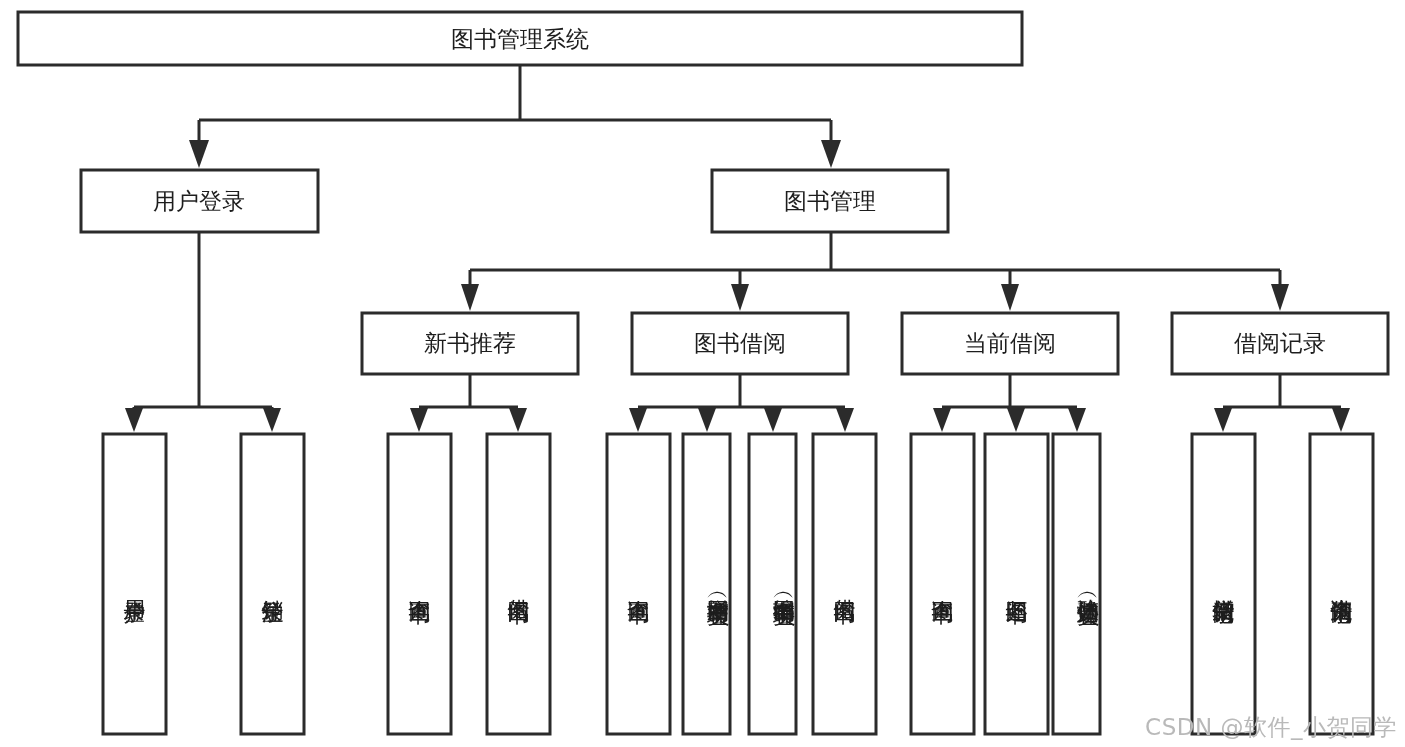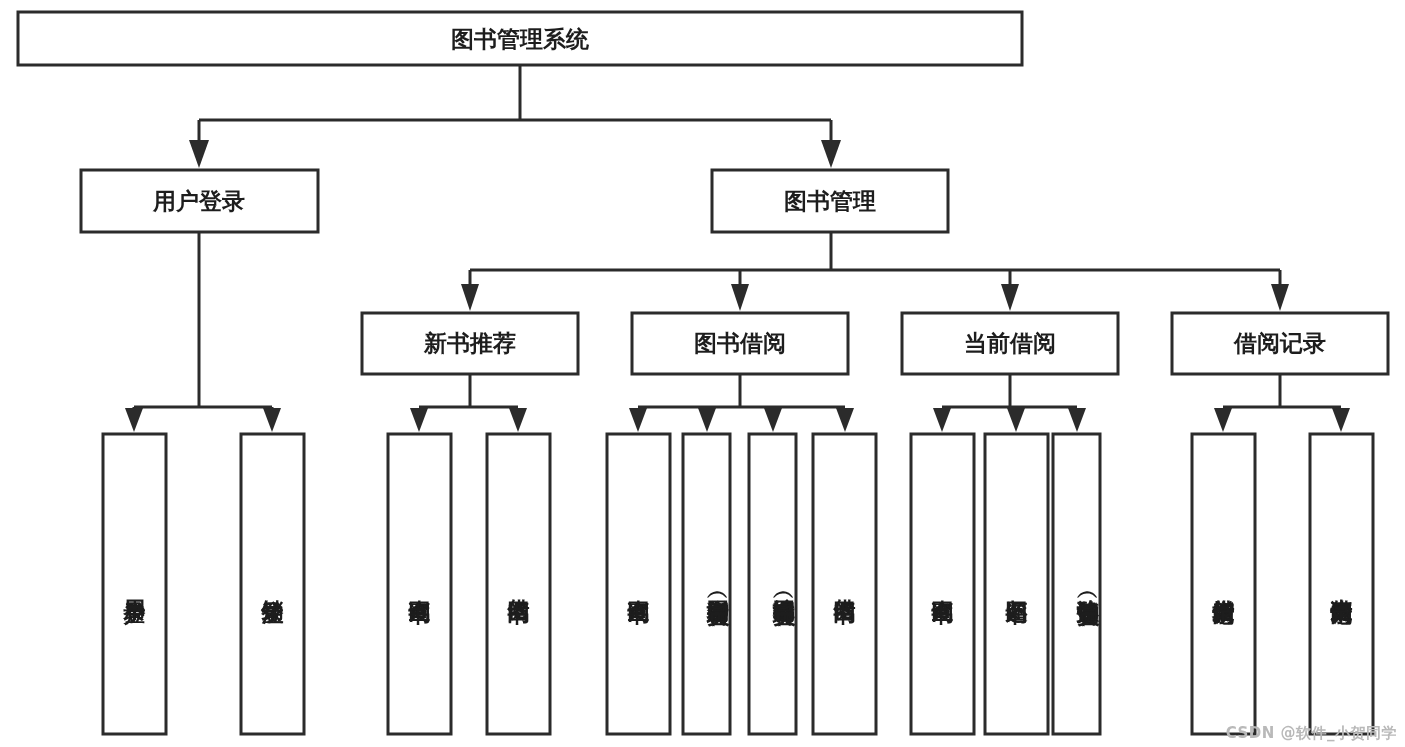--- a/index.html
+++ b/index.html
@@ -13,21 +13,20 @@
     position: relative;
     overflow: hidden;
     font-family: "DejaVu Sans", "Liberation Sans", sans-serif;
   }
   #diagram-root {
     position: absolute;
     left: 0;
     top: 0;
     width: 1405px;
     height: 747px;
-    font-weight: bold;
   }
   svg#flow {
     position: absolute;
     left: 0;
     top: 0;
     width: 1405px;
     height: 747px;
     display: block;
   }
   .node-box {
@@ -66,21 +65,21 @@
     pointer-events: none;
     display: flex;
     align-items: center;
     justify-content: center;
   }
   .watermark {
     position: absolute;
     right: 8px;
     bottom: 4px;
     font-family: "DejaVu Sans", "Liberation Sans", sans-serif;
-    font-size: 15px;
+    font-size: 23px;
     color: #b9b9b9;
     white-space: nowrap;
     letter-spacing: 0.5px;
   }
 </style>
 </head>
 <body>
 
 <div id="diagram-root">
 

